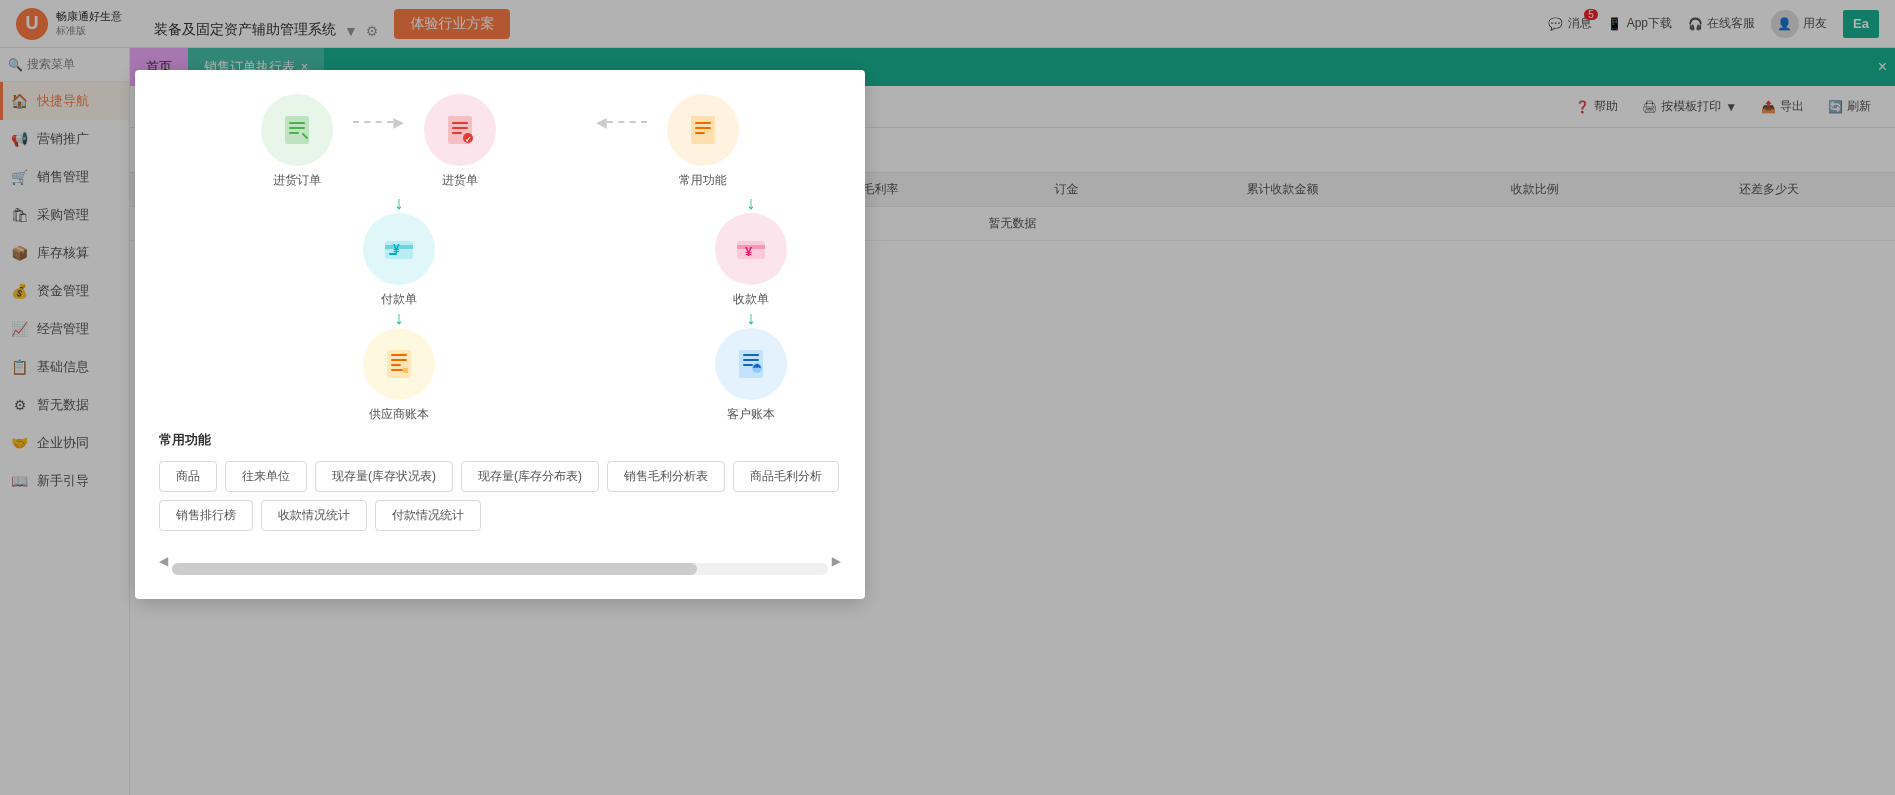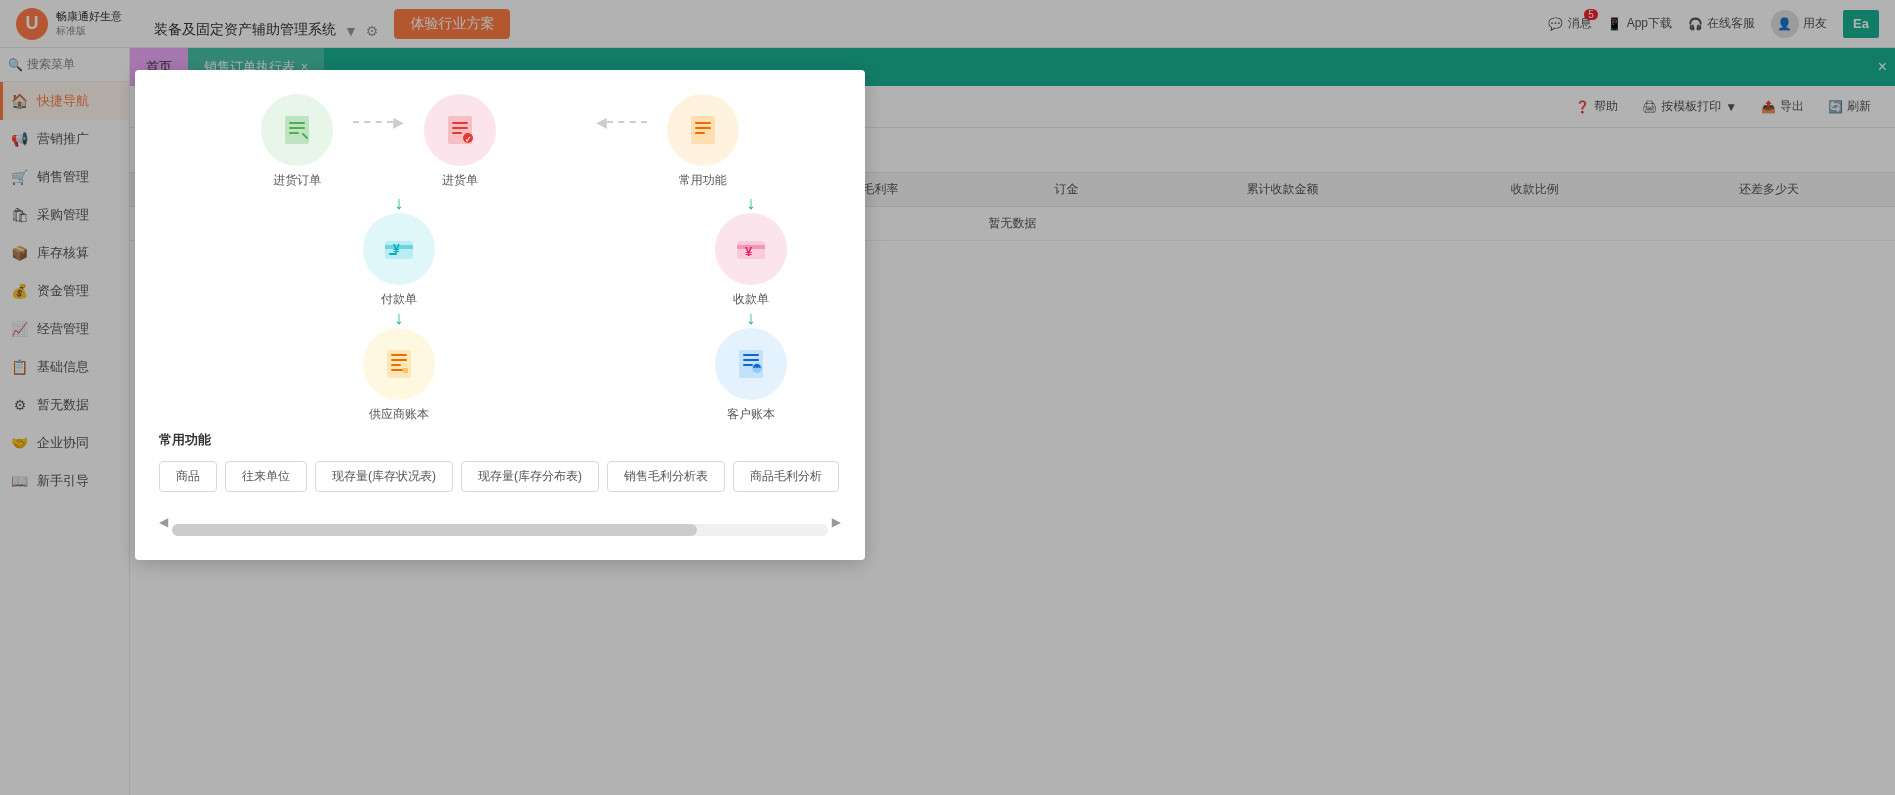--- a/index.html
+++ b/index.html
@@ -398,20 +398,25 @@
       <div class="common-functions">
         <div class="common-title">常用功能</div>
         <div class="func-buttons">
           <button class="func-btn">商品</button>
           <button class="func-btn">往来单位</button>
           <button class="func-btn">现存量(库存状况表)</button>
           <button class="func-btn">现存量(库存分布表)</button>
           <button class="func-btn">销售毛利分析表</button>
           <button class="func-btn">商品毛利分析</button>
         </div>
+        <div class="func-buttons" style="margin-top:8px;">
+          <button class="func-btn">销售排行榜</button>
+          <button class="func-btn">收款情况统计</button>
+          <button class="func-btn">付款情况统计</button>
+        </div>
       </div>
 
       <div class="modal-scroll-container" style="margin-top:16px;">
         <span class="scroll-arrow">◀</span>
         <div class="modal-scrollbar" style="flex:1;">
           <div class="modal-scrollbar-thumb"></div>
         </div>
         <span class="scroll-arrow">▶</span>
       </div>
 

